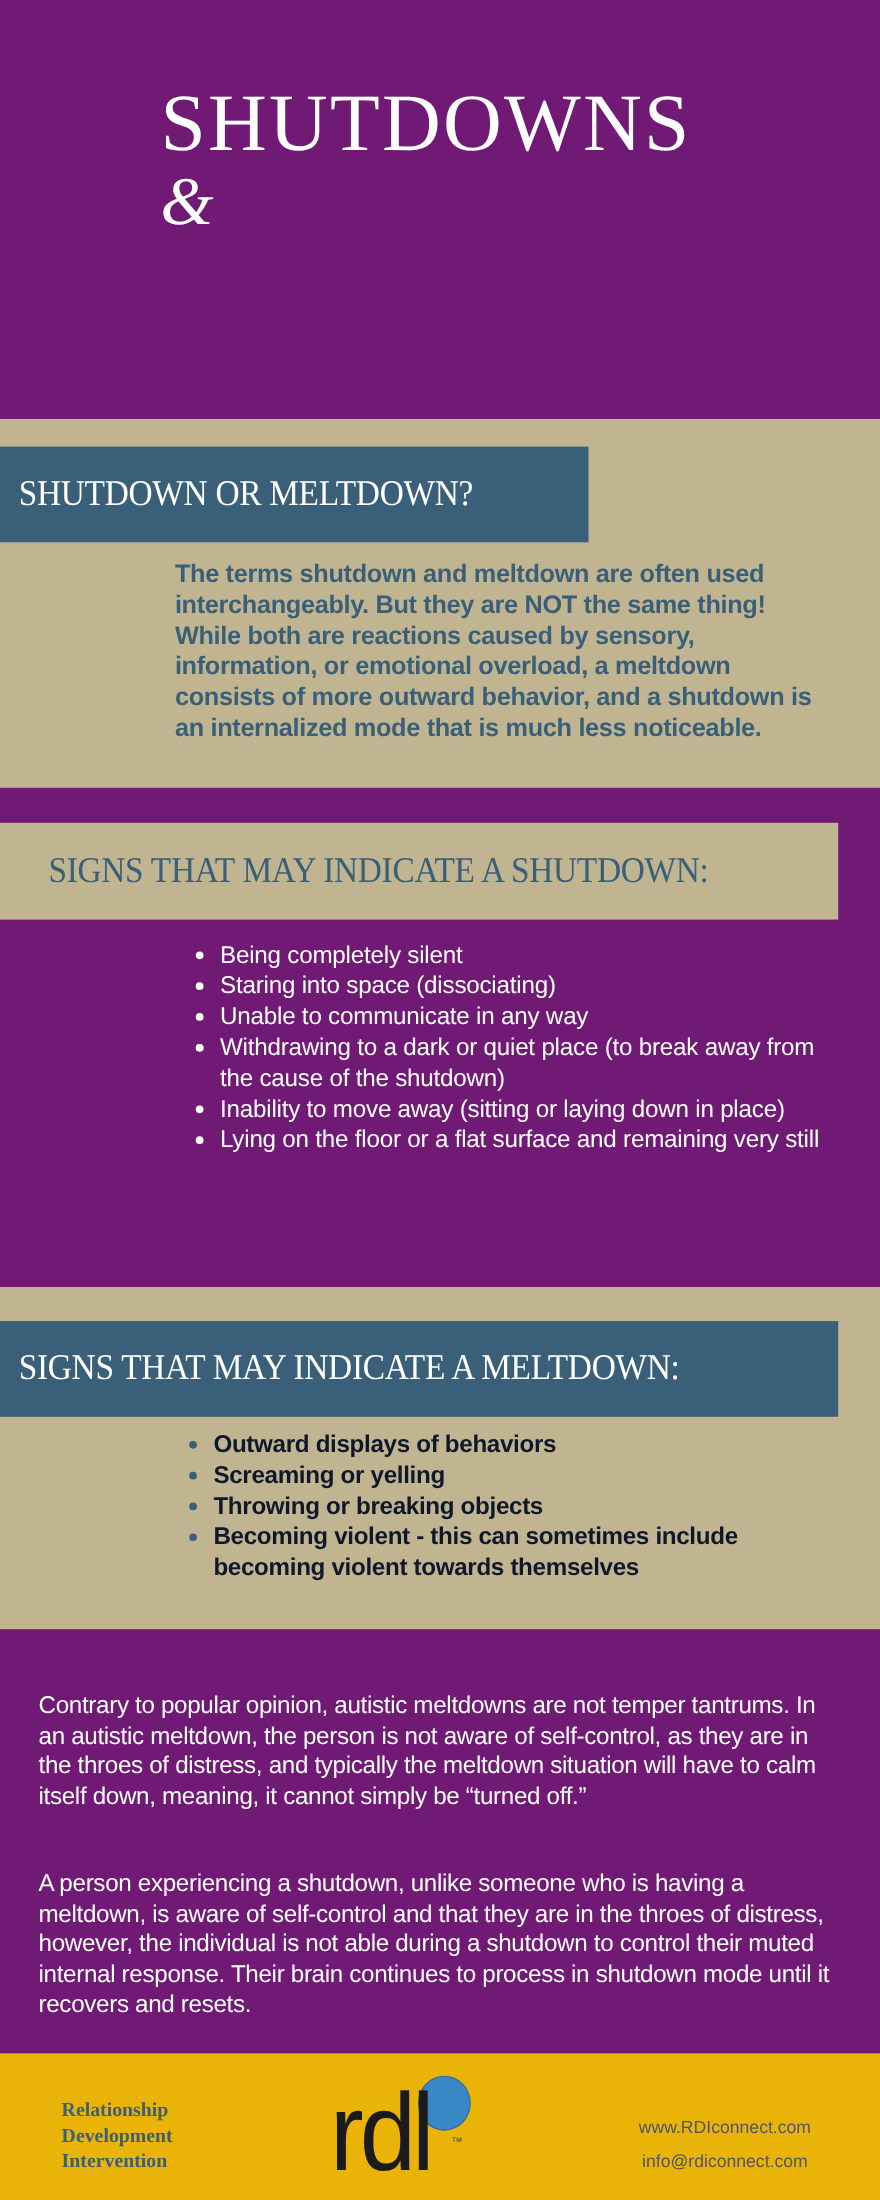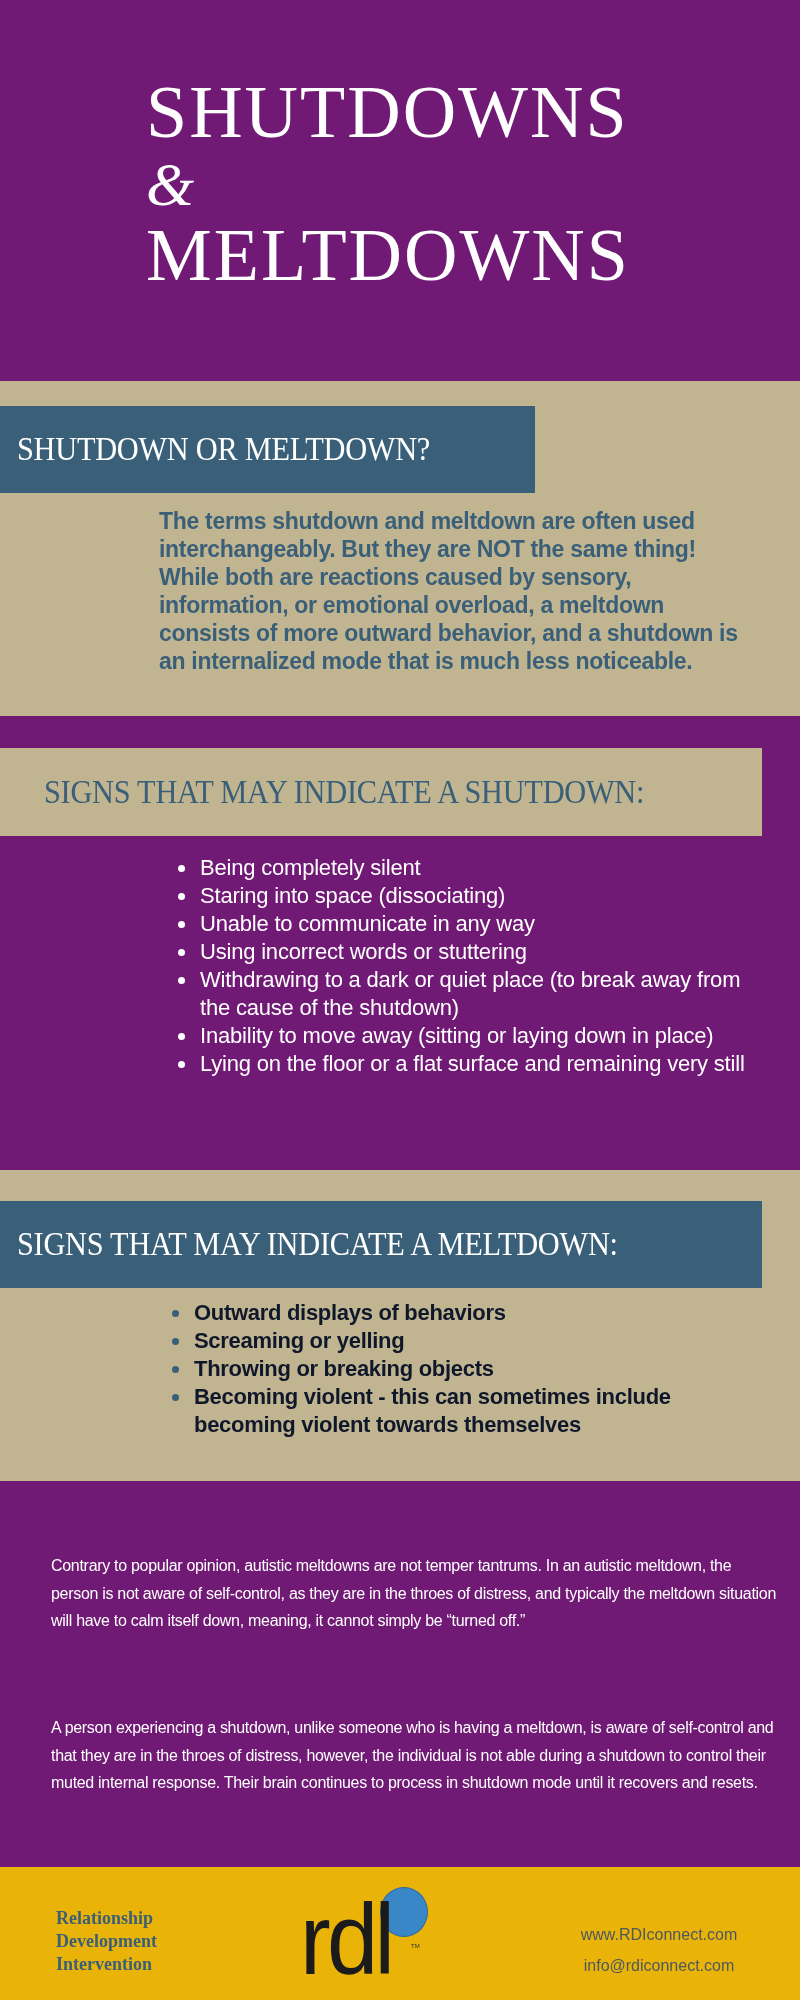--- a/index.html
+++ b/index.html
@@ -124,24 +124,24 @@
       letter-spacing: -0.3px;
     }
     #meltdown ul.signs .dot { background: #3a5f78; }
 
     
     #explain { top: 1481px; height: 386px; }
     .explain-text {
       position: absolute;
       left: 35px;
       width: 730px;
-      margin: 16px;
+      margin: 0;
       color: #ffffff;
       font-family: "Liberation Sans", sans-serif;
-      font-size: 16px;
+      font-size: 22px;
       line-height: 27.5px;
       letter-spacing: -0.3px;
     }
     #explain-p1 { top: 55px; }
     #explain-p2 { top: 217px; }
 
     
     #footer { top: 1867px; height: 164px; background: #eab308; }
     .org-name {
       position: absolute;
@@ -205,40 +205,39 @@
     }
     .contact a { display: block; color: inherit; text-decoration: none; }
   </style>
 </head>
 <body>
 
 <section id="hero" class="band blue">
   <h1 class="hero-title">
     <span class="line">SHUTDOWNS</span>
     <span class="amp">&amp;</span>
-    <span class="line">MELTDOWNS</span>
   </h1>
 </section>
 
 <section id="intro" class="band tan">
   <div class="head-box on-tan">
     <h2>SHUTDOWN OR MELTDOWN?</h2>
   </div>
   <p class="intro-text">The terms shutdown and meltdown are often used interchangeably. But they are NOT the same thing! While both are reactions caused by sensory, information, or emotional overload, a meltdown consists of more outward behavior, and a shutdown is an internalized mode that is much less noticeable.</p>
 </section>
 
 <section id="shutdown" class="band blue">
   <div class="head-box on-blue">
     <h2>SIGNS THAT MAY INDICATE A SHUTDOWN:</h2>
   </div>
   <ul class="signs">
     <li><span class="dot"></span><span>Being completely silent</span></li>
     <li><span class="dot"></span><span>Staring into space (dissociating)</span></li>
     <li><span class="dot"></span><span>Unable to communicate in any way</span></li>
-    <li><span class="dot"></span><span>Using incorrect words or stuttering</span></li>
+    <li><span class="dot"></span></li>
     <li><span class="dot"></span><span>Withdrawing to a dark or quiet place (to break away from the cause of the shutdown)</span></li>
     <li><span class="dot"></span><span>Inability to move away (sitting or laying down in place)</span></li>
     <li><span class="dot"></span><span>Lying on the floor or a flat surface and remaining very still</span></li>
   </ul>
 </section>
 
 <section id="meltdown" class="band tan">
   <div class="head-box on-tan">
     <h2>SIGNS THAT MAY INDICATE A MELTDOWN:</h2>
   </div>

